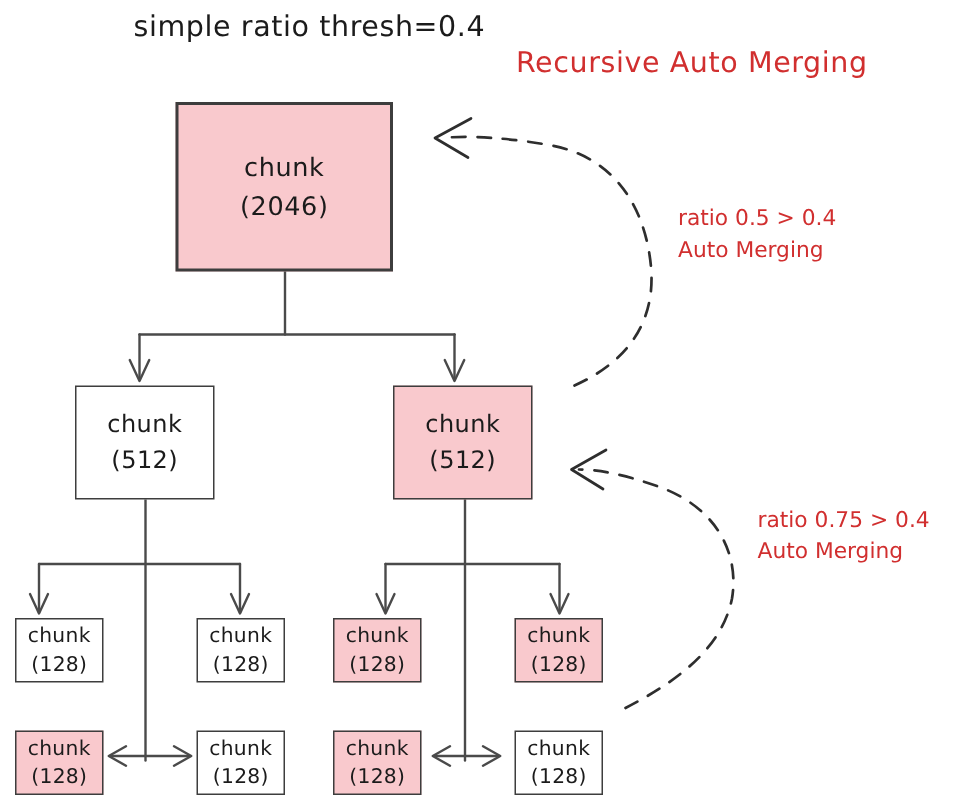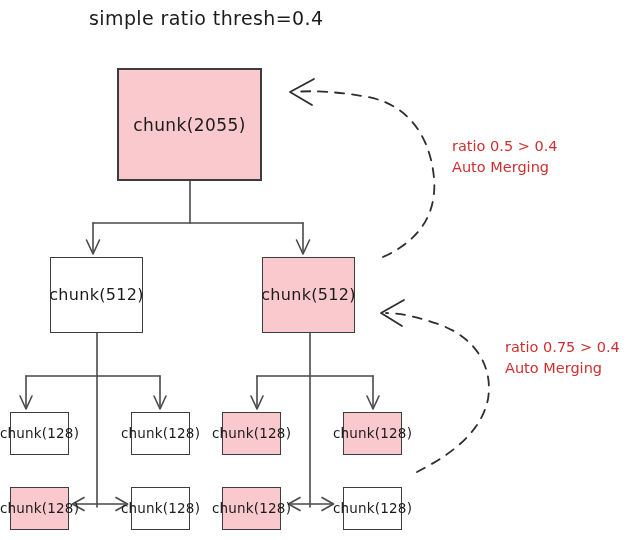--- a/index.html
+++ b/index.html
@@ -23,21 +23,21 @@
     color:var(--red);white-space:nowrap;
   }
   .annotation{
     position:absolute;color:var(--red);font-size:14.5px;line-height:21px;white-space:nowrap;
   }
   .ann1{left:452px;top:136px;}
   .ann2{left:505px;top:337px;}
   .node{
     position:absolute;box-sizing:border-box;background:#ffffff;
     border:1.6px solid var(--border);
-    display:flex;flex-direction:row;align-items:center;justify-content:center;
+    display:flex;flex-direction:column;align-items:center;justify-content:center;
     text-align:center;color:var(--ink);
   }
   .node.filled{background:var(--pink);}
   .node.big{border-width:2px;font-size:17px;line-height:26px;letter-spacing:.4px;}
   .node.mid{font-size:16px;line-height:24px;letter-spacing:.3px;}
   .node.small{font-size:13.5px;line-height:19px;letter-spacing:.2px;}
   svg.overlay{position:absolute;left:0;top:0;pointer-events:none;}
   .tl{stroke:var(--line);stroke-width:1.6;fill:none;stroke-linecap:round;stroke-linejoin:round;}
   .dash{stroke:#2e2e2e;stroke-width:1.8;fill:none;stroke-dasharray:9 8;stroke-linecap:round;}
   .dhead{stroke:#2e2e2e;stroke-width:1.8;fill:none;stroke-linecap:round;stroke-linejoin:round;}
@@ -76,33 +76,34 @@
     <path class="tl" d="M300 497.5 L288.5 504 L300 510.5"></path>
     <path class="tl" d="M322 497.5 L333.5 504 L322 510.5"></path>
 
     <path class="dash" d="M383 257 C421 240 437 212 434 178 C431 144 414 106 368 97 C340 92 312 90 296 92"></path>
     <path class="dhead" d="M314 79 L290 92 L312 105"></path>
     <path class="dash" d="M417 472 C448 456 481 434 488 399 C493 369 478 338 438 324 C418 317 400 313 386 313"></path>
     <path class="dhead" d="M404 300 L381 313 L402 326"></path>
   </svg>
 
   <div class="title">simple ratio thresh=0.4</div>
+  <div class="subtitle">Recursive Auto Merging</div>
 
   <div class="annotation ann1">
     <div>ratio 0.5 &gt; 0.4</div>
     <div>Auto Merging</div>
   </div>
   <div class="annotation ann2">
     <div>ratio 0.75 &gt; 0.4</div>
     <div>Auto Merging</div>
   </div>
 
   <div class="node big filled" style="left:117px;top:68px;width:145px;height:113px">
     <div>chunk</div>
-    <div>(2055)</div>
+    <div>(2046)</div>
   </div>
 
   <div class="node mid" style="left:50px;top:257px;width:93px;height:76px">
     <div>chunk</div>
     <div>(512)</div>
   </div>
 
   <div class="node mid filled" style="left:262px;top:257px;width:93px;height:76px">
     <div>chunk</div>
     <div>(512)</div>

